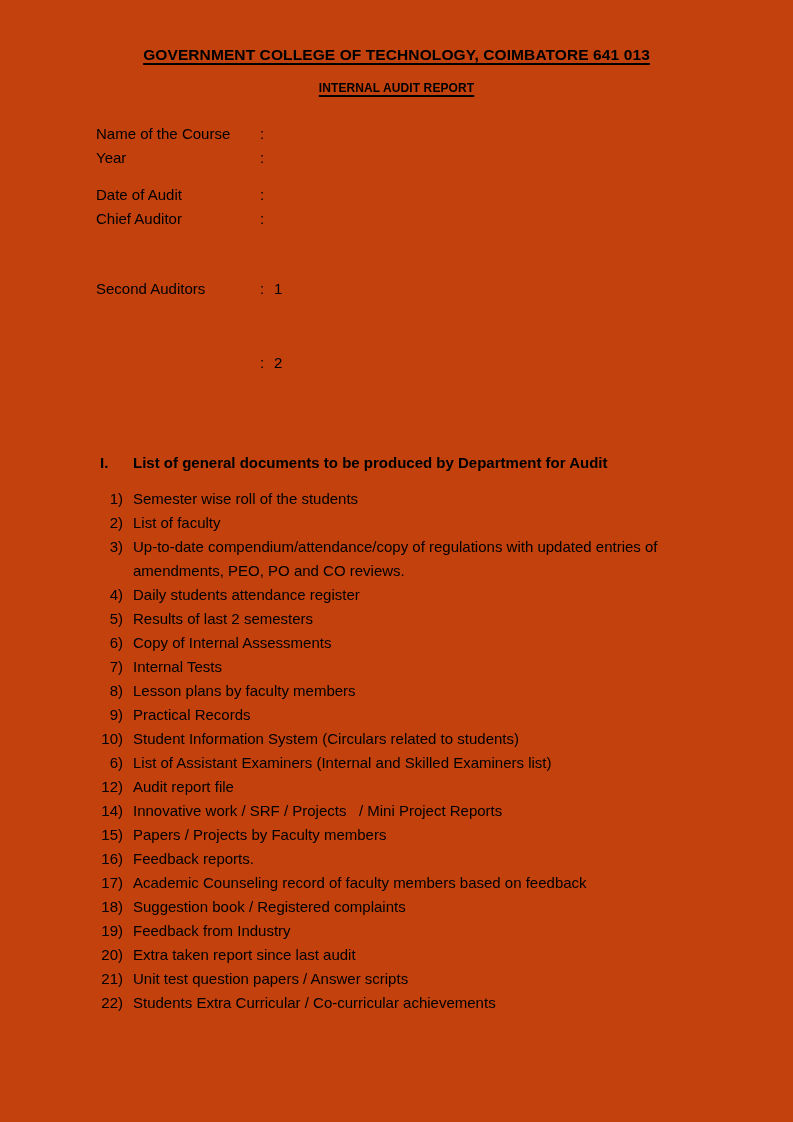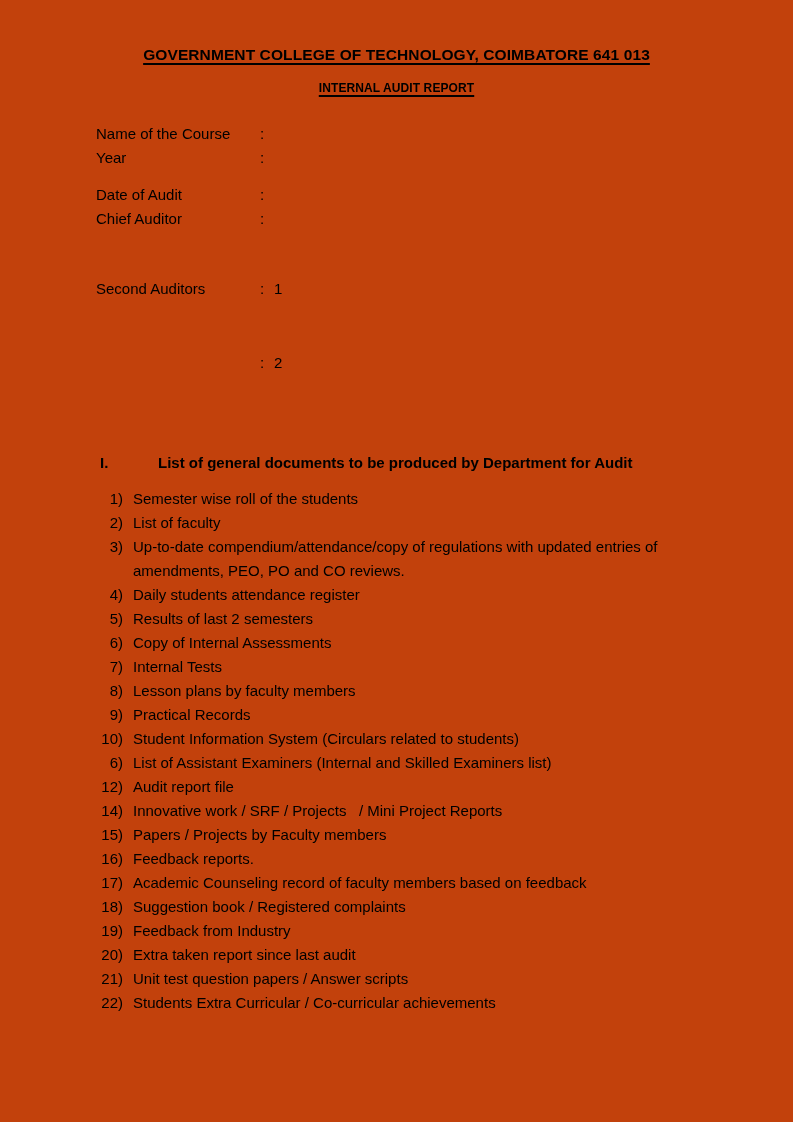--- a/index.html
+++ b/index.html
@@ -97,21 +97,20 @@
     font-size: 15px;
     font-weight: bold;
     line-height: 20px;
   }
   .section-numeral {
     width: 33px;
     flex: 0 0 33px;
   }
   .section-title {
     flex: 1 1 auto;
-    margin-left: 25px;
   }
 
   
   .doc-list {
     position: absolute;
     left: 100px;
     top: 487px;
     width: 620px;
   }
   .list-item {

